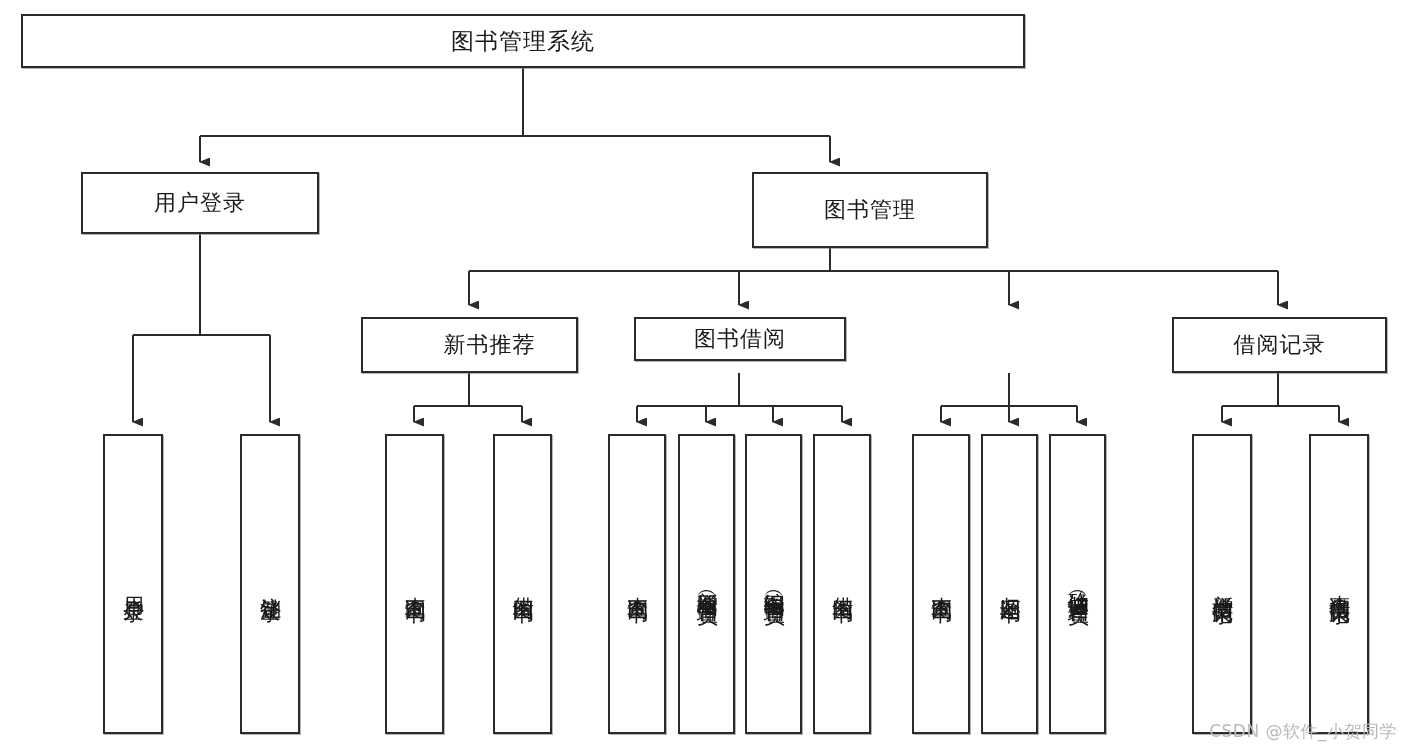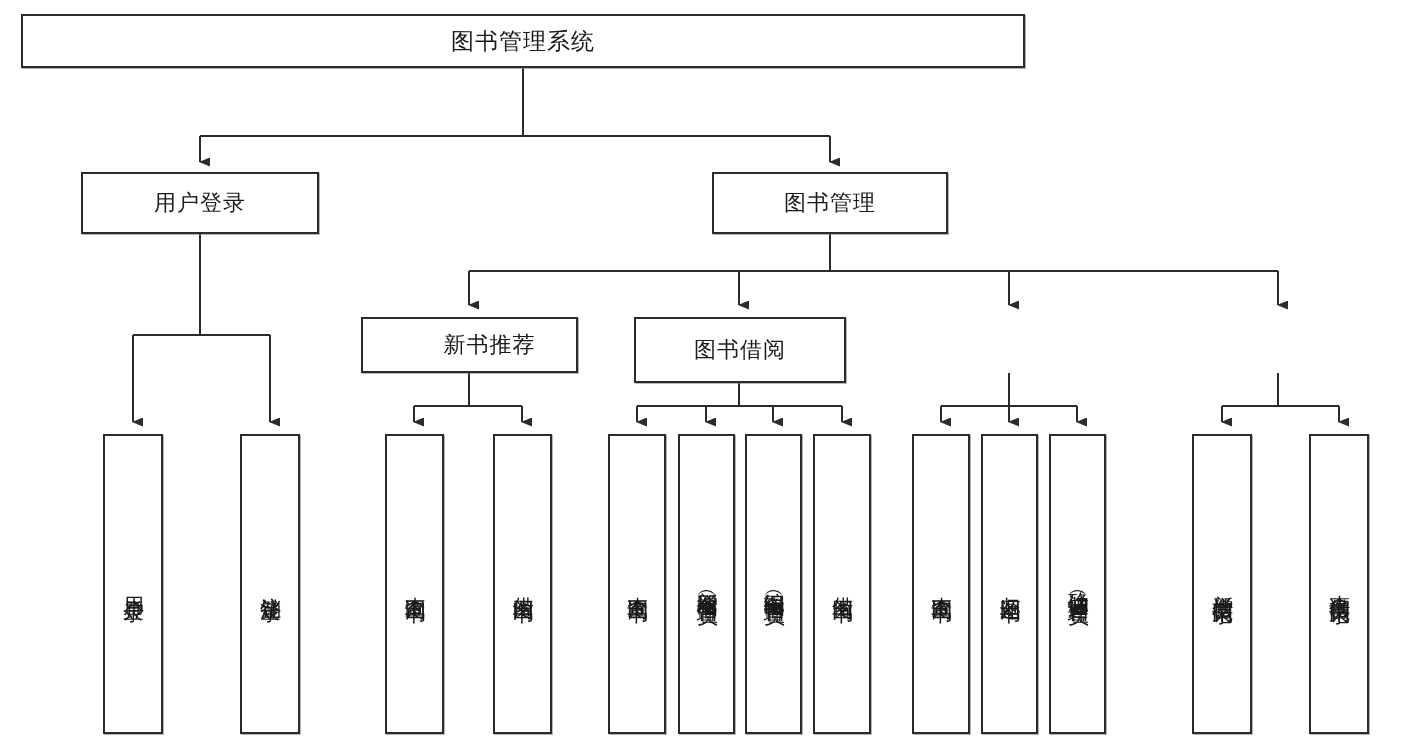--- a/index.html
+++ b/index.html
@@ -127,29 +127,32 @@
     </g>
   </svg>
 
   <div class="node horizontal" id="root-node" style="left:21px; top:14px; width:1004px; height:54px;">
     <span class="label">图书管理系统</span>
   </div>
 
   <div class="node horizontal" style="left:81px; top:172px; width:238px; height:62px;">
     <span class="label">用户登录</span>
   </div>
-  <div class="node horizontal" style="left:712px; top:172px; width:236px; height:62px;text-align:right;">
+  <div class="node horizontal" style="left:752px; top:172px; width:236px; height:76px;text-align:right;">
     <span class="label">图书管理</span>
   </div>
 
   <div class="node horizontal" style="left:361px; top:317px; width:217px; height:56px;padding-left:40px;">
     <span class="label">新书推荐</span>
   </div>
-  <div class="node horizontal" style="left:634px; top:317px; width:212px; height:66px;">
+  <div class="node horizontal" style="left:634px; top:317px; width:212px; height:44px;">
     <span class="label">图书借阅</span>
+  </div>
+  <div class="node horizontal" style="left:1172px; top:317px; width:215px; height:56px;">
+    <span class="label">借阅记录</span>
   </div>
 
   <div class="node vertical" style="left:103px; top:434px; width:60px; height:300px;">
     <span class="label">用户登录</span>
   </div>
   <div class="node vertical" style="left:240px; top:434px; width:60px; height:300px;">
     <span class="label">注销登录</span>
   </div>
 
   <div class="node vertical" style="left:385px; top:434px; width:59px; height:300px;">
@@ -182,14 +185,15 @@
     <span class="label">确认归还（管理员）</span>
   </div>
 
   <div class="node vertical" style="left:1192px; top:434px; width:60px; height:300px;">
     <span class="label">新增借阅记录</span>
   </div>
   <div class="node vertical" style="left:1309px; top:434px; width:60px; height:300px;">
     <span class="label">查询借阅记录</span>
   </div>
 
+  <div id="watermark">CSDN @软件_小贺同学</div>
 
 </div>
 
 </body></html>

